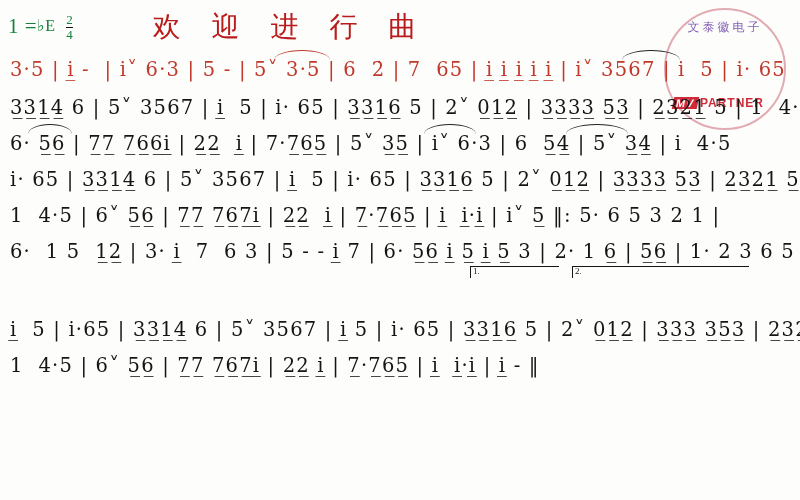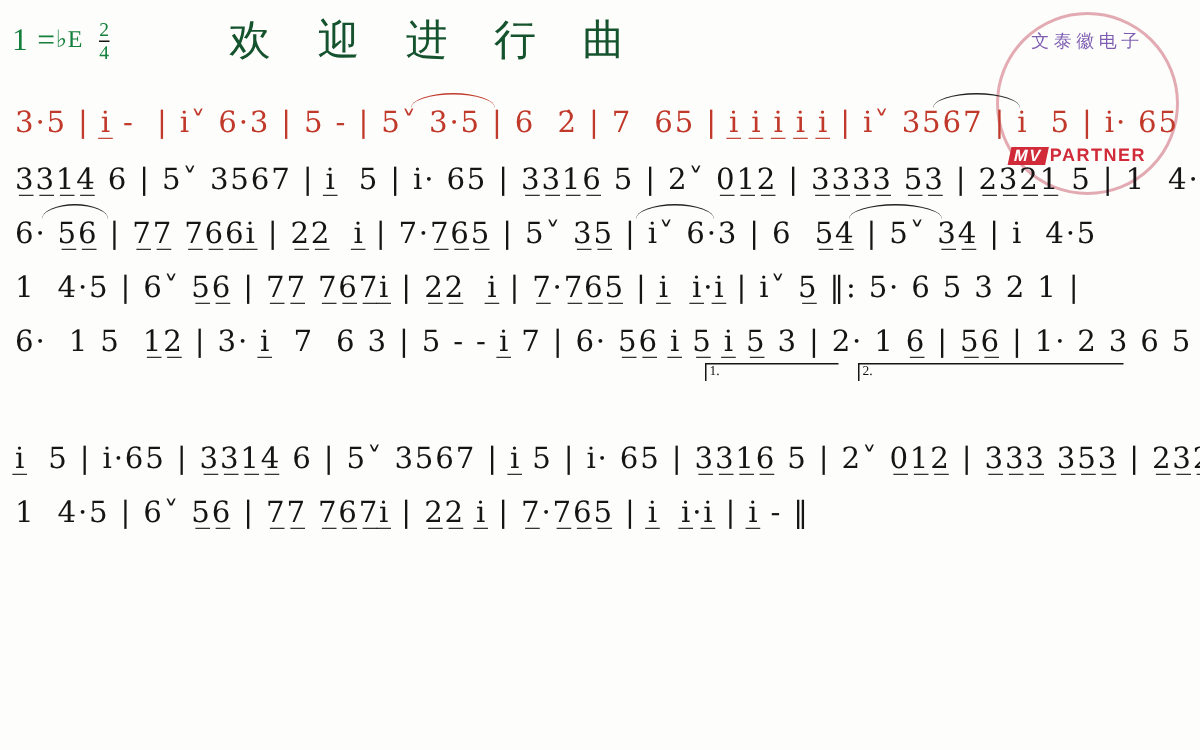--- a/index.html
+++ b/index.html
@@ -50,32 +50,31 @@
     border-top: 1.6px solid #131313;
     padding-top: 0px;
   }
   .title {
     position: absolute;
     left: 50%;
     transform: translateX(-50%);
     top: 8px;
     font-size: 28px;
     letter-spacing: 11px;
-    color: #14532d;
+    color: #b91c1c;
     font-family: "DejaVu Serif", serif;
     font-weight: 500;
     white-space: nowrap;
     margin-left: -110px;
   }
 
   
   .staff {
     position: relative;
     padding: 0 6px;
-    margin-top: 12px;
   }
   .row {
     position: relative;
     height: 36px;
     white-space: nowrap;
     font-size: 20px;
     color: #151515;
     letter-spacing: 0px;
   }
   .row .line {
@@ -210,20 +209,23 @@
     </div>
 
     <div class="row">
       <div class="slur" style="left:22px; width:44px;"></div>
       <div class="slur" style="left:418px; width:52px;"></div>
       <div class="slur" style="left:560px; width:62px;"></div>
       <span class="line">6· 5̲6̲ | 7̲7̲ 7̲6̲6̲i̲ | 2̲2̲  i̲ | 7·7̲6̲5̲ | 5˅ 3̲5̲ | i˅ 6·3 | 6  5̲4̲ | 5˅ 3̲4̲ | i  4·5</span>
     </div>
 
 
+    <div class="row">
+      <span class="line">i· 65 | 3̲3̲1̲4̲ 6 | 5˅ 3567 | i̲  5 | i· 65 | 3̲3̲1̲6̲ 5 | 2˅ 0̲1̲2̲ | 3̲3̲3̲3̲ 5̲3̲ | 2̲3̲2̲1̲ 5̲</span>
+    </div>
 
     <div class="row">
       <span class="line">1  4·5 | 6˅ 5̲6̲ | 7̲7̲ 7̲6̲7̲i̲ | 2̲2̲  i̲ | 7̲·7̲6̲5̲ | i̲  i̲·i̲ | i˅ 5̲ ‖: 5· 6 5 3 2 1 |</span>
     </div>
 
     <div class="row">
       <span class="line">6·  1 5  1̲2̲ | 3· i̲  7  6 3 | 5 - - i̲ 7 | 6· 5̲6̲ i̲ 5̲ i̲ 5̲ 3 | 2· 1 6̲ | 5̲6̲ | 1· 2 3 6 5 3</span>
     </div>
 
     <div class="row" style="height:42px;">

